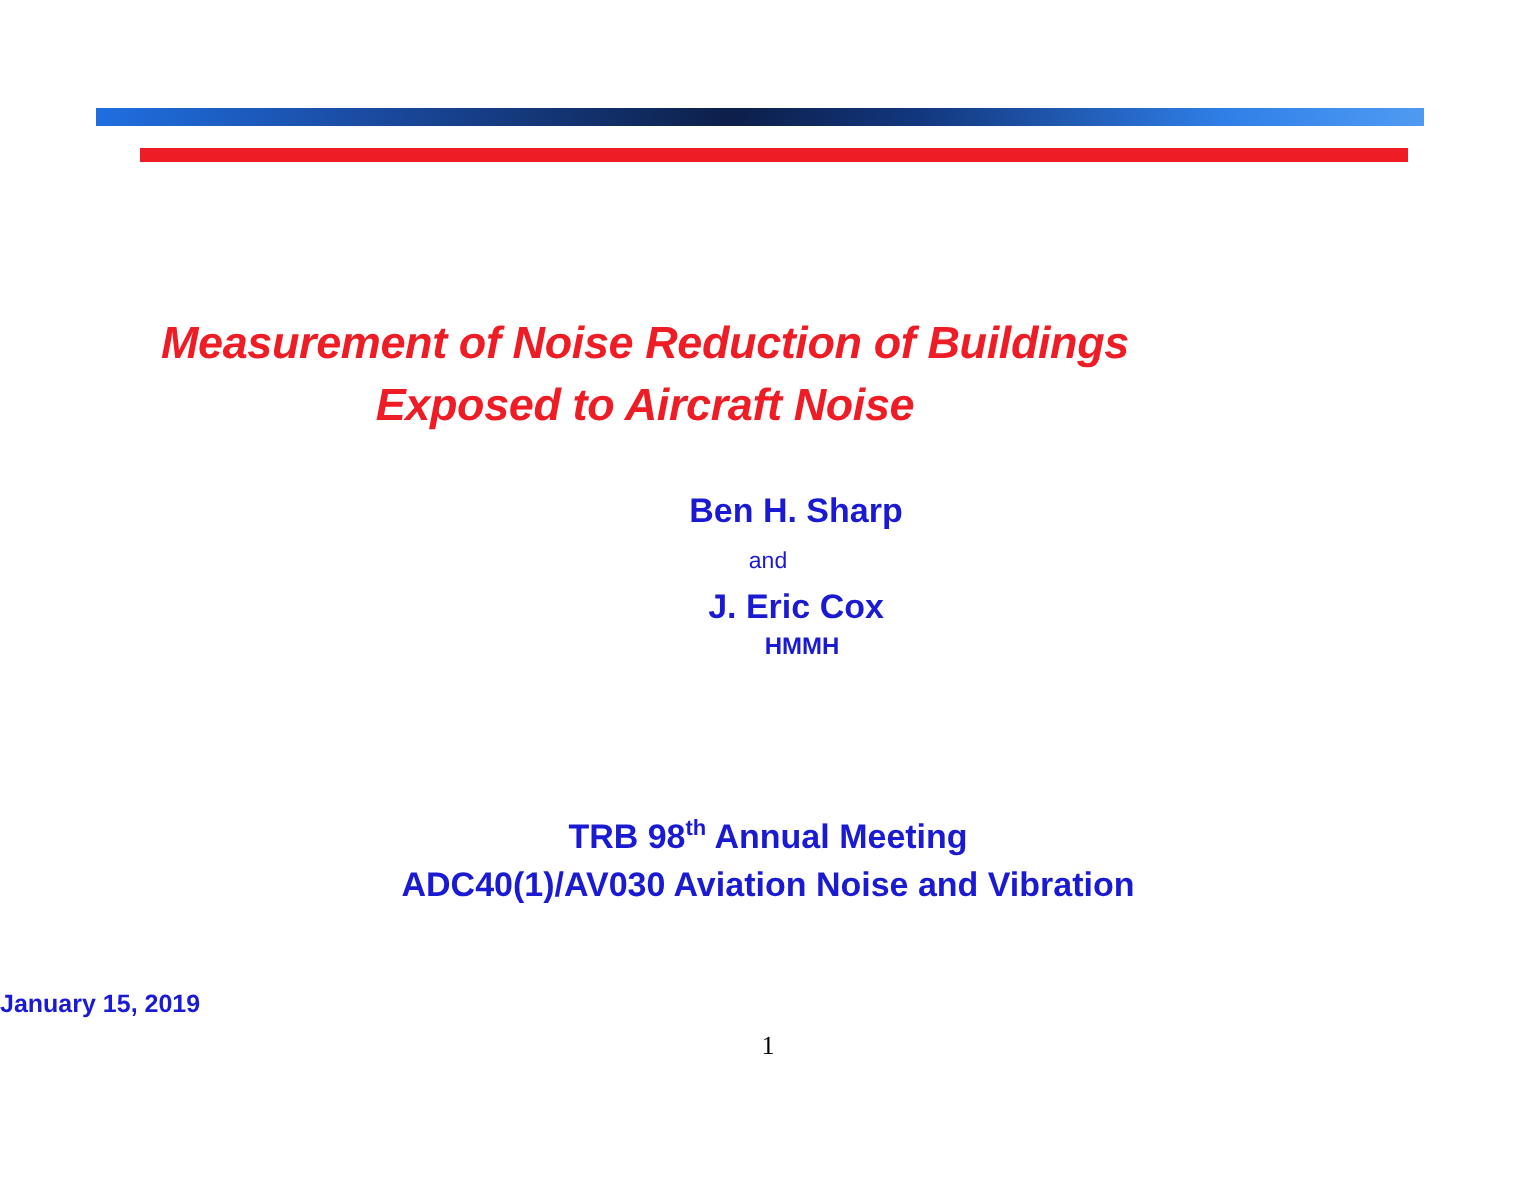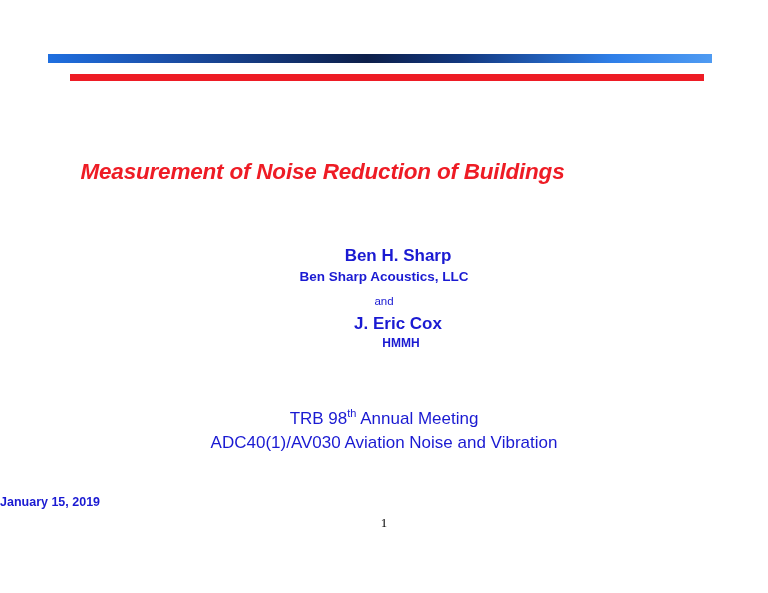--- a/index.html
+++ b/index.html
@@ -94,21 +94,21 @@
   .event {
     position: absolute;
     left: 0;
     top: 407px;
     width: 768px;
     text-align: center;
     color: #1a1ad2;
   }
   .event-line {
     font-size: 17px;
-    font-weight: normal;
+    font-weight: bold;
     line-height: 24px;
   }
   .event-line sup {
     font-size: 11px;
     vertical-align: super;
     line-height: 0;
   }
 
   
   .date {
@@ -136,25 +136,25 @@
 </head>
 <body>
 
 <div class="slide">
 
   <div class="bar-blue"></div>
   <div class="bar-red"></div>
 
   <div class="title-block">
     <div class="title-line">Measurement of Noise Reduction of Buildings</div>
+    <div class="title-line">Exposed to Aircraft Noise</div>
   </div>
 
   <div class="authors">
     <div class="author-name">Ben H. Sharp</div>
-    <div class="author-affil">Ben Sharp Acoustics, LLC</div>
     <div class="author-and">and</div>
     <div class="author-name second">J. Eric Cox</div>
     <div class="author-affil small">HMMH</div>
   </div>
 
   <div class="event">
     <div class="event-line"><span>TRB 98</span><sup>th</sup><span> Annual Meeting</span></div>
     <div class="event-line">ADC40(1)/AV030 Aviation Noise and Vibration</div>
   </div>
 

